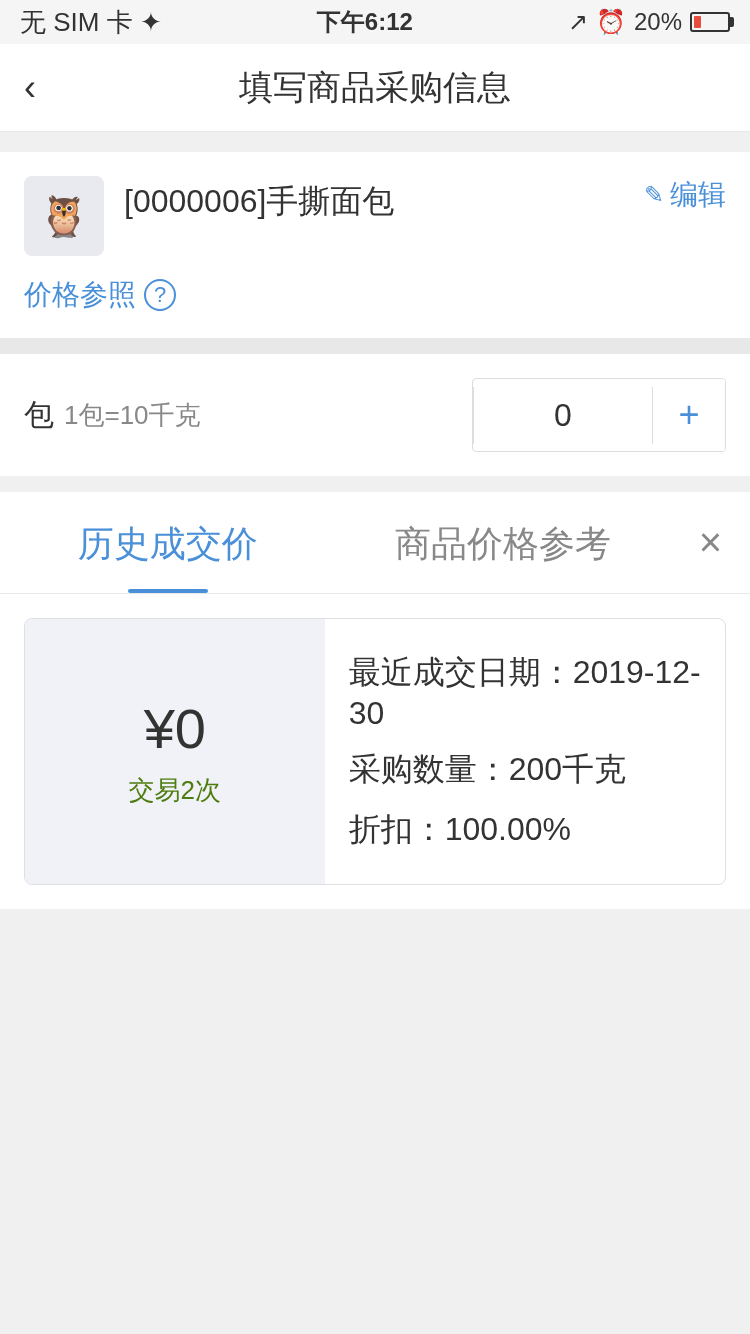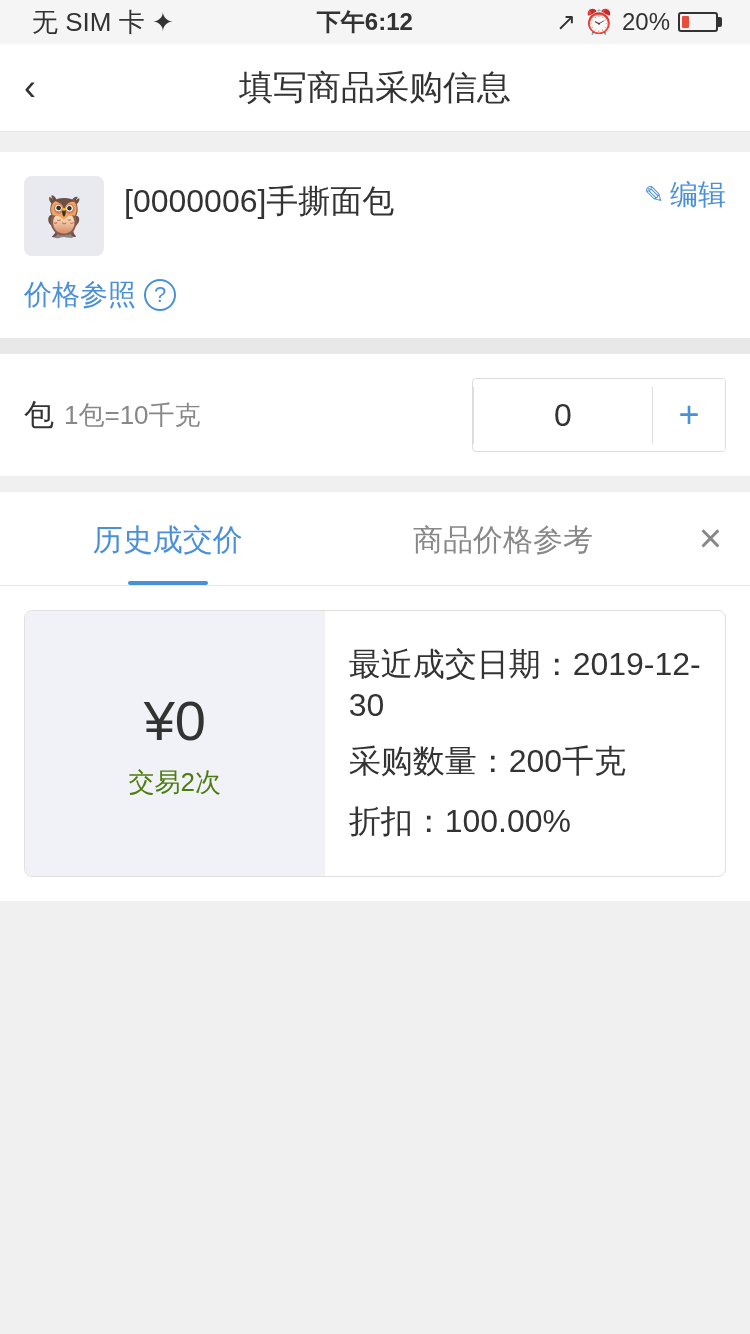--- a/index.html
+++ b/index.html
@@ -14,21 +14,21 @@
     }
 
     
     .status-bar {
       width: 100%;
       height: 44px;
       background: #f5f5f5;
       display: flex;
       align-items: center;
       justify-content: space-between;
-      padding: 0 32px;
+      padding: 0 20px;
       font-size: 26px;
       color: #333;
     }
     .status-left {
       display: flex;
       align-items: center;
       gap: 8px;
     }
     .status-center {
       font-size: 24px;
@@ -250,21 +250,21 @@
     .tabs-header {
       display: flex;
       align-items: center;
       border-bottom: 1px solid #e8e8e8;
       position: relative;
     }
     .tab-item {
       flex: 1;
       text-align: center;
       padding: 28px 0 24px;
-      font-size: 30px;
+      font-size: 36px;
       color: #888;
       position: relative;
       cursor: pointer;
     }
     .tab-item.active {
       color: #4a90d9;
       font-weight: 500;
     }
     .tab-item.active::after {
       content: '';

